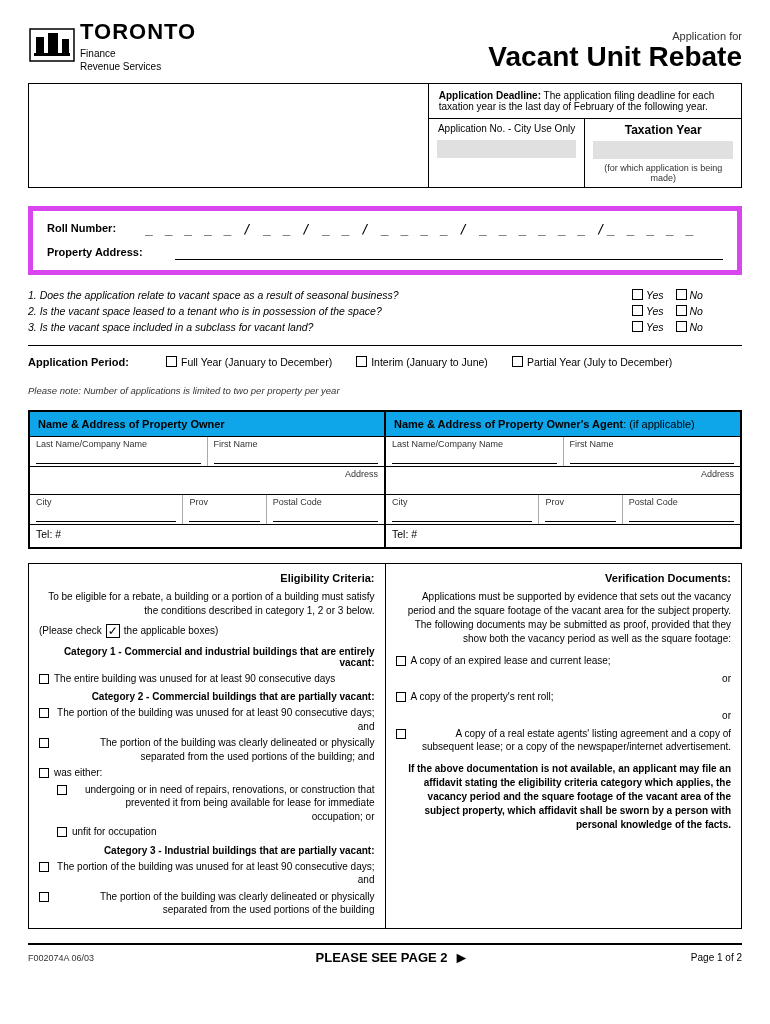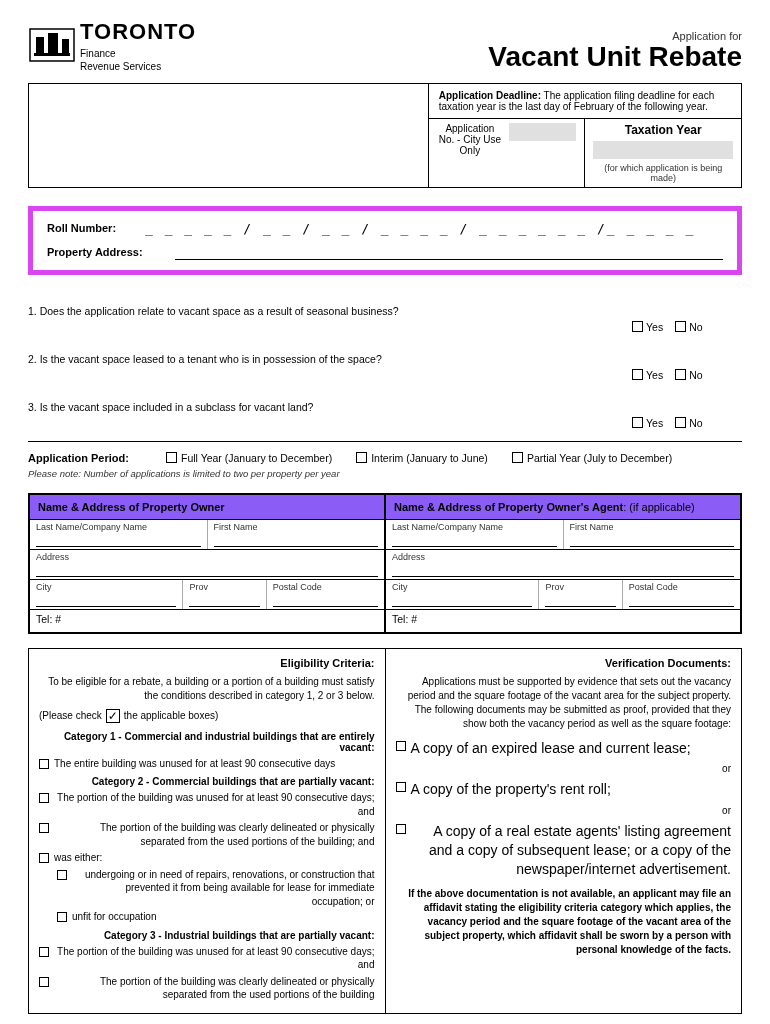--- a/index.html
+++ b/index.html
@@ -105,21 +105,21 @@
     .top-right-bottom {
       display: flex;
       flex: 1;
     }
     .app-no-box {
       flex: 1;
       border-right: 1px solid #000;
       padding: 4px 8px;
       font-size: 10px;
       display: flex;
-      flex-direction: row;
+      flex-direction: column;
       gap: 6px;
     }
     .app-no-label {
       font-size: 10px;
       text-align: center;
     }
     .app-no-field {
       background: #e0e0e0;
       height: 18px;
       width: 100%;
@@ -181,36 +181,36 @@
     }
     .prop-addr-line {
       flex: 1;
       border-bottom: 1px solid #000;
       height: 16px;
     }
 
     
     .questions-section {
       margin-bottom: 12px;
+      font-style: italic;
     }
     .question-row {
       display: flex;
       align-items: center;
       margin-bottom: 4px;
       font-size: 10.5px;
     }
     .question-text {
       flex: 1;
     }
     .question-options {
       display: flex;
       align-items: center;
       gap: 12px;
       min-width: 110px;
-      margin-top: 32px;
     }
     .checkbox-option {
       display: flex;
       align-items: center;
       gap: 3px;
     }
     .small-checkbox {
       width: 11px;
       height: 11px;
       border: 1px solid #000;
@@ -219,21 +219,21 @@
     }
 
     
     .app-period-section {
       margin-bottom: 14px;
     }
     .app-period-row {
       display: flex;
       align-items: flex-end;
       gap: 18px;
-      margin-bottom: 4px;
+      margin-bottom: 17px;
     }
     .app-period-label {
       font-weight: bold;
       font-size: 11px;
       min-width: 120px;
     }
     .period-options {
       display: flex;
       gap: 24px;
     }
@@ -256,21 +256,21 @@
       margin-bottom: 14px;
     }
     .col-left, .col-right {
       flex: 1;
       padding: 0;
     }
     .col-left {
       border-right: 2px solid #000;
     }
     .col-header {
-      background: #8b5cf6;
+      background: #0ea5e9;
       padding: 6px 8px;
       font-weight: bold;
       font-size: 11px;
       border-bottom: 1px solid #000;
     }
     .col-header span.normal {
       font-weight: normal;
     }
     .form-row {
       display: flex;
@@ -298,21 +298,21 @@
     }
     .field-line {
       border-bottom: 1px solid #000;
       height: 14px;
     }
     .form-row-single {
       padding: 2px 6px;
       border-bottom: 1px solid #000;
       min-height: 28px;
       display: flex;
-      flex-direction: column;
+      flex-direction: row;
       justify-content: flex-end;
     }
     .form-row-single:last-child {
       border-bottom: none;
     }
     .tel-row {
       padding: 3px 6px;
       font-size: 10.5px;
       min-height: 22px;
     }
@@ -394,21 +394,21 @@
     }
     .verif-para {
       margin-bottom: 8px;
       line-height: 1.4;
     }
     .verif-item {
       display: flex;
       align-items: flex-start;
       gap: 5px;
       margin-bottom: 6px;
-      font-size: 14px;
+      font-size: 10px;
       line-height: 1.35;
     }
     .or-text {
       margin-left: 18px;
       margin-bottom: 6px;
       font-style: normal;
     }
     .verif-footer {
       margin-top: 8px;
       line-height: 1.4;

